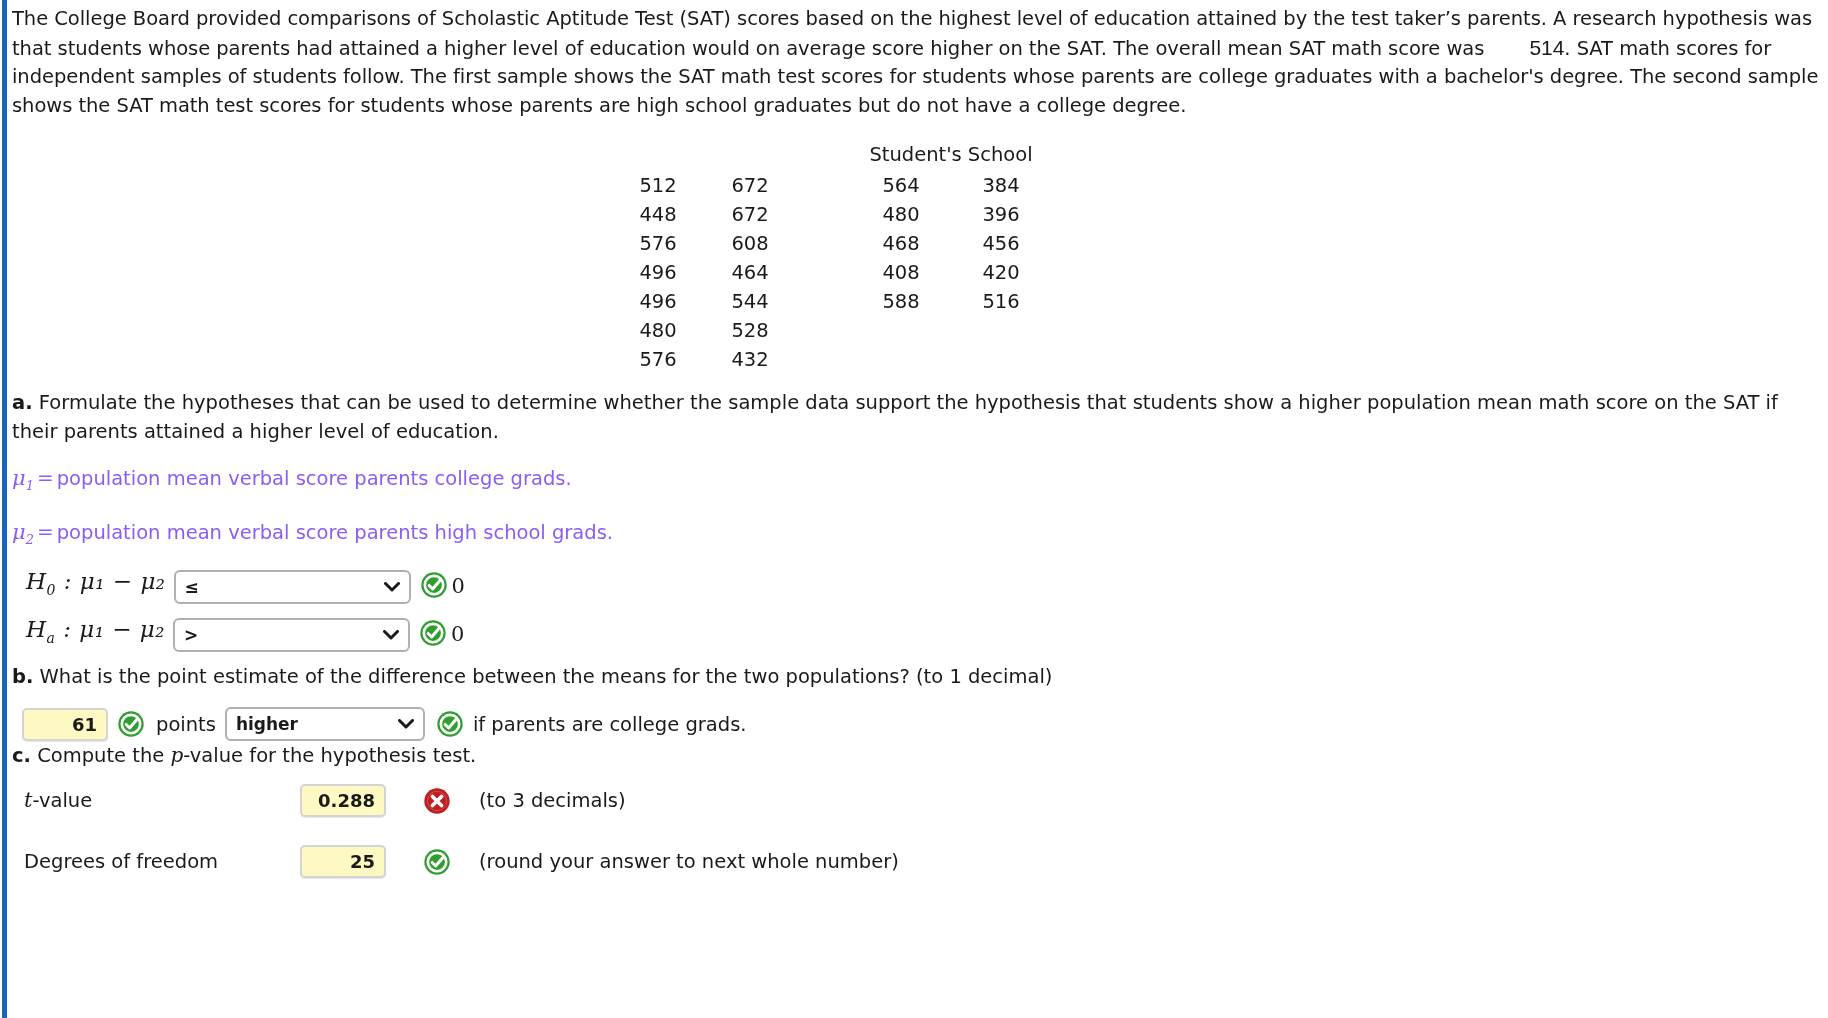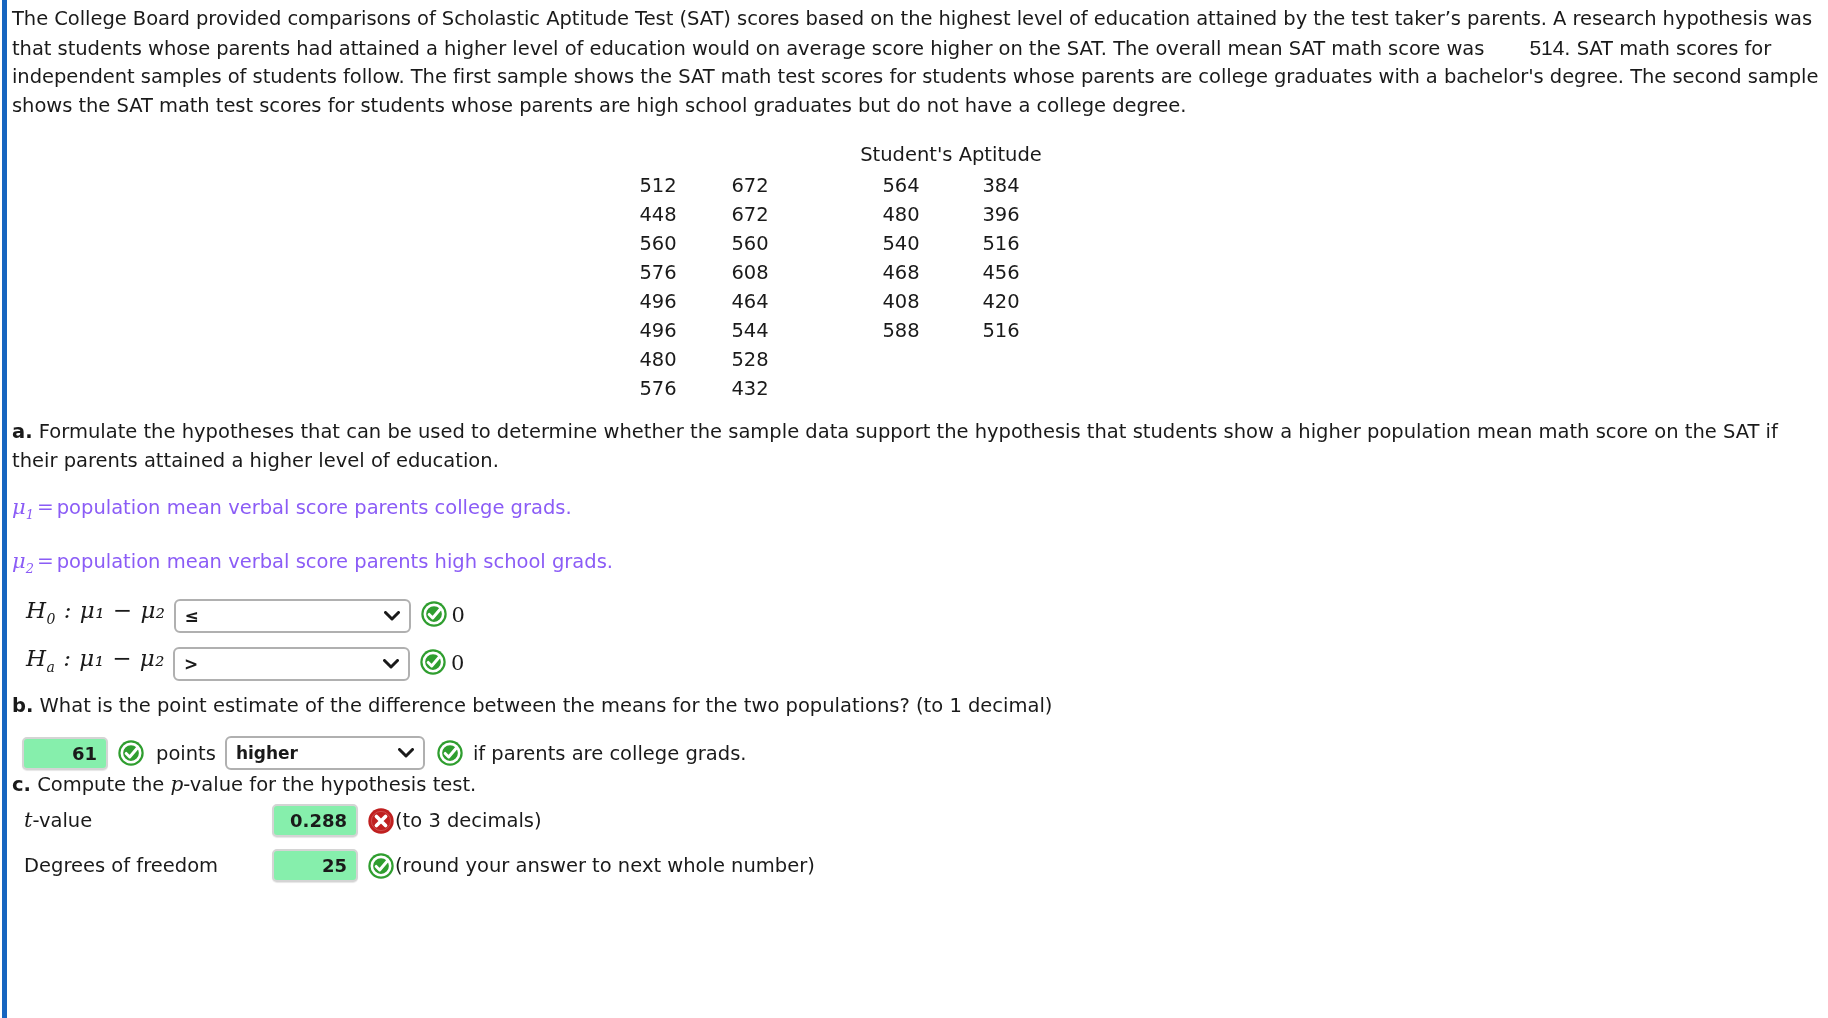--- a/index.html
+++ b/index.html
@@ -192,46 +192,47 @@
   
   .ans-row {
     display: flex;
     align-items: center;
     margin-top: 16px;
     margin-left: 10px;
   }
   input.ui-num {
     border: 2px solid #d4d4d4;
     border-radius: 5px;
-    background: #86efac;
+    background: #fef9c3;
     height: 33px;
     width: 86px;
     font-family: "DejaVu Sans", "Liberation Sans", sans-serif;
     font-size: 18px;
     font-weight: bold;
     color: #1a1a1a;
     text-align: right;
     padding: 0 9px 0 4px;
     outline: none;
     box-shadow: 0 1px 1px rgba(0,0,0,0.10);
   }
   .ans-row .txt {
     font-size: 19.5px;
     margin: 0 9px;
     color: #1a1a1a;
   }
   .ans-row .txt.tight-l { margin-left: 11px; }
 
   
   .c-grid {
-    margin-top: 5px;
+    margin-top: 14px;
     display: grid;
     grid-template-columns: 260px max-content max-content auto;
     row-gap: 12px;
     align-items: center;
+    gap: 28px;
   }
   .c-grid .rowlabel {
     font-size: 19.5px;
     color: #1a1a1a;
     padding-left: 12px;
   }
   .c-grid .rowlabel .mathit { font-size: 21px; }
   .c-grid .note {
     font-size: 19.5px;
     color: #1a1a1a;
@@ -248,43 +249,36 @@
 
     <p class="intro"><span>The College Board provided comparisons of Scholastic Aptitude Test (SAT) scores based on the highest level of education attained by the test taker’s parents. A research hypothesis was that students whose parents had attained a higher level of education would on average score higher on the SAT. The overall mean SAT math score was </span><span class="num">514</span><span>. SAT math scores for independent samples of students follow. The first sample shows the SAT math test scores for students whose parents are college graduates with a bachelor's degree. The second sample shows the SAT math test scores for students whose parents are high school graduates but do not have a college degree.</span></p>
 
     <div class="table-wrap">
       <table class="sat-table">
         <tbody>
           <tr>
             <td></td>
               <td></td>
               <td></td>
-            <td class="group-head" colspan="2">Student's Aptitude</td>
+            <td class="group-head" colspan="2">Student's School</td>
           </tr>
 
           <tr>
             <td class="cell-cg1">512</td>
             <td class="cell-cg2">672</td>
             <td class="cell-gap"></td>
             <td class="cell-hs1">564</td>
             <td class="cell-hs2">384</td>
           </tr>
           <tr>
             <td class="cell-cg1">448</td>
             <td class="cell-cg2">672</td>
             <td class="cell-gap"></td>
             <td class="cell-hs1">480</td>
             <td class="cell-hs2">396</td>
-          </tr>
-          <tr>
-            <td class="cell-cg1">560</td>
-            <td class="cell-cg2">560</td>
-            <td class="cell-gap"></td>
-            <td class="cell-hs1">540</td>
-            <td class="cell-hs2">516</td>
           </tr>
           <tr>
             <td class="cell-cg1">576</td>
             <td class="cell-cg2">608</td>
             <td class="cell-gap"></td>
             <td class="cell-hs1">468</td>
             <td class="cell-hs2">456</td>
           </tr>
           <tr>
             <td class="cell-cg1">496</td>

